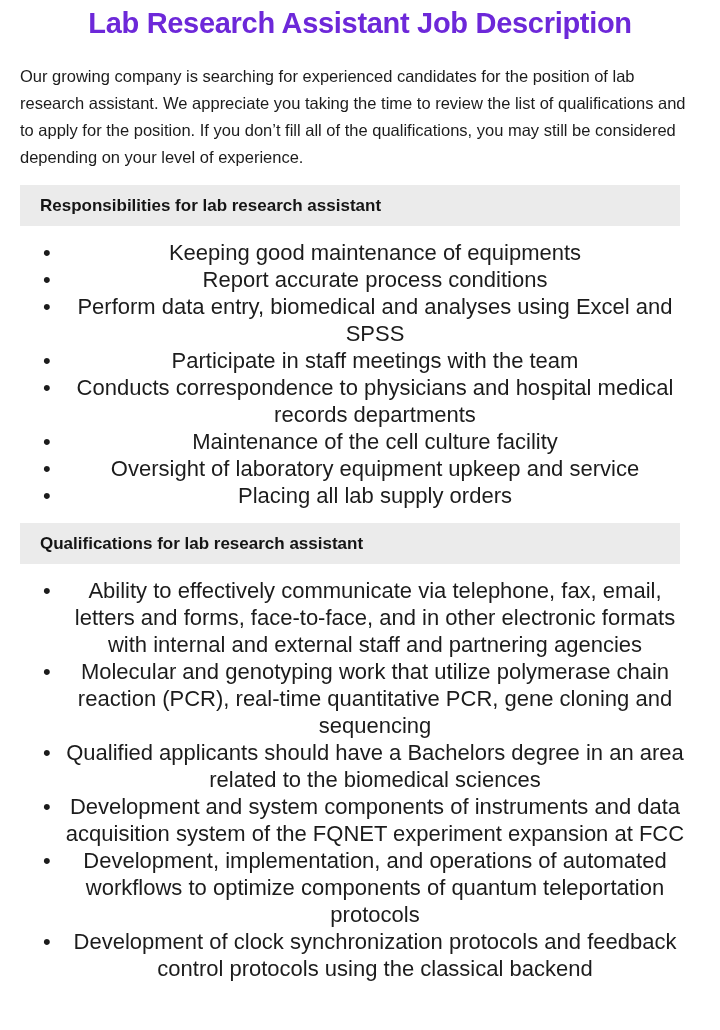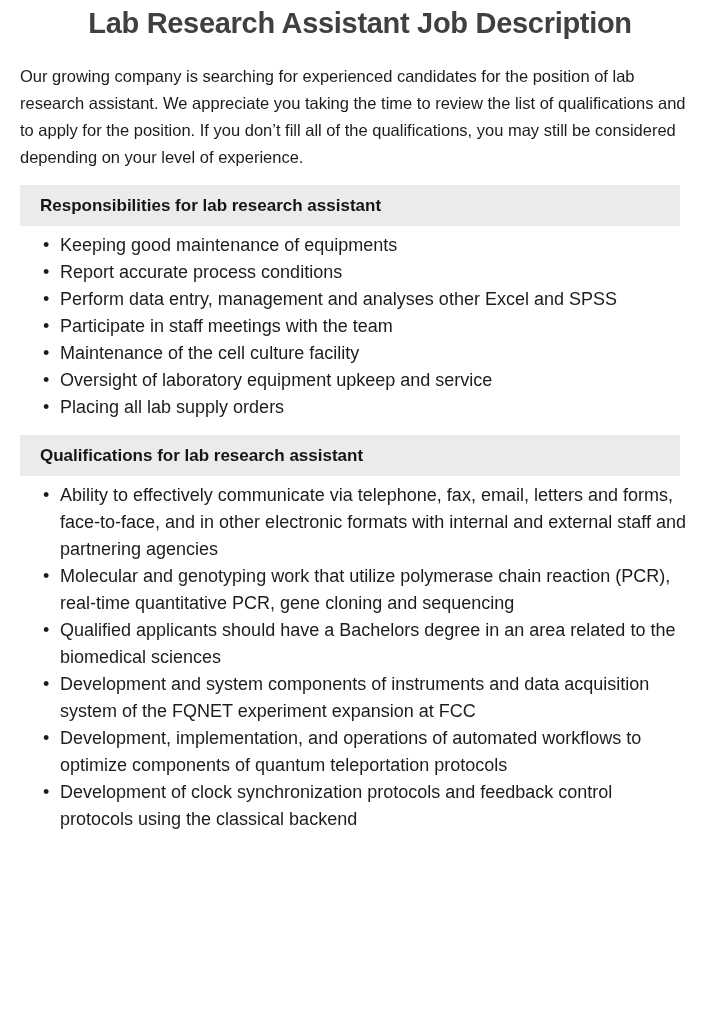--- a/index.html
+++ b/index.html
@@ -21,21 +21,21 @@
     position: relative;
   }
   h1.doc-title {
     margin: 0;
     padding-top: 5px;
     font-size: 29px;
     line-height: 36px;
     font-weight: 700;
     text-align: center;
     letter-spacing: -0.3px;
-    color: #404040;
+    color: #6d28d9;
   }
   p.intro {
     margin: 22px 30px 12px 20px;
     font-size: 16.5px;
     line-height: 27px;
     color: #1c1c1c;
   }
   .section-header {
     margin: 14px 40px 0 20px;
     height: 41px;
@@ -44,25 +44,26 @@
     align-items: center;
     padding-left: 20px;
     box-sizing: border-box;
   }
   .section-header span {
     font-size: 17px;
     font-weight: 700;
     color: #151515;
   }
   ul.bullets {
-    margin: 6px 30px 0 0;
+    margin: 13px 30px 0 0;
     padding: 0 0 0 60px;
     list-style: none;
-    font-size: 18px;
+    font-size: 22px;
     line-height: 27px;
+    text-align: center;
   }
   ul.bullets li {
     position: relative;
   }
   ul.bullets li::before {
     content: "\2022";
     position: absolute;
     left: -17px;
     top: 0;
     color: #1c1c1c;
@@ -77,22 +78,23 @@
 
   <p class="intro">Our growing company is searching for experienced candidates for the position of lab research assistant. We appreciate you taking the time to review the list of qualifications and to apply for the position. If you don’t fill all of the qualifications, you may still be considered depending on your level of experience.</p>
 
   <div class="section-header">
     <span>Responsibilities for lab research assistant</span>
   </div>
 
   <ul class="bullets">
     <li>Keeping good maintenance of equipments</li>
     <li>Report accurate process conditions</li>
-    <li>Perform data entry, management and analyses other Excel and SPSS</li>
+    <li>Perform data entry, biomedical and analyses using Excel and SPSS</li>
     <li>Participate in staff meetings with the team</li>
+    <li>Conducts correspondence to physicians and hospital medical records departments</li>
     <li>Maintenance of the cell culture facility</li>
     <li>Oversight of laboratory equipment upkeep and service</li>
     <li>Placing all lab supply orders</li>
   </ul>
 
   <div class="section-header">
     <span>Qualifications for lab research assistant</span>
   </div>
 
   <ul class="bullets">

